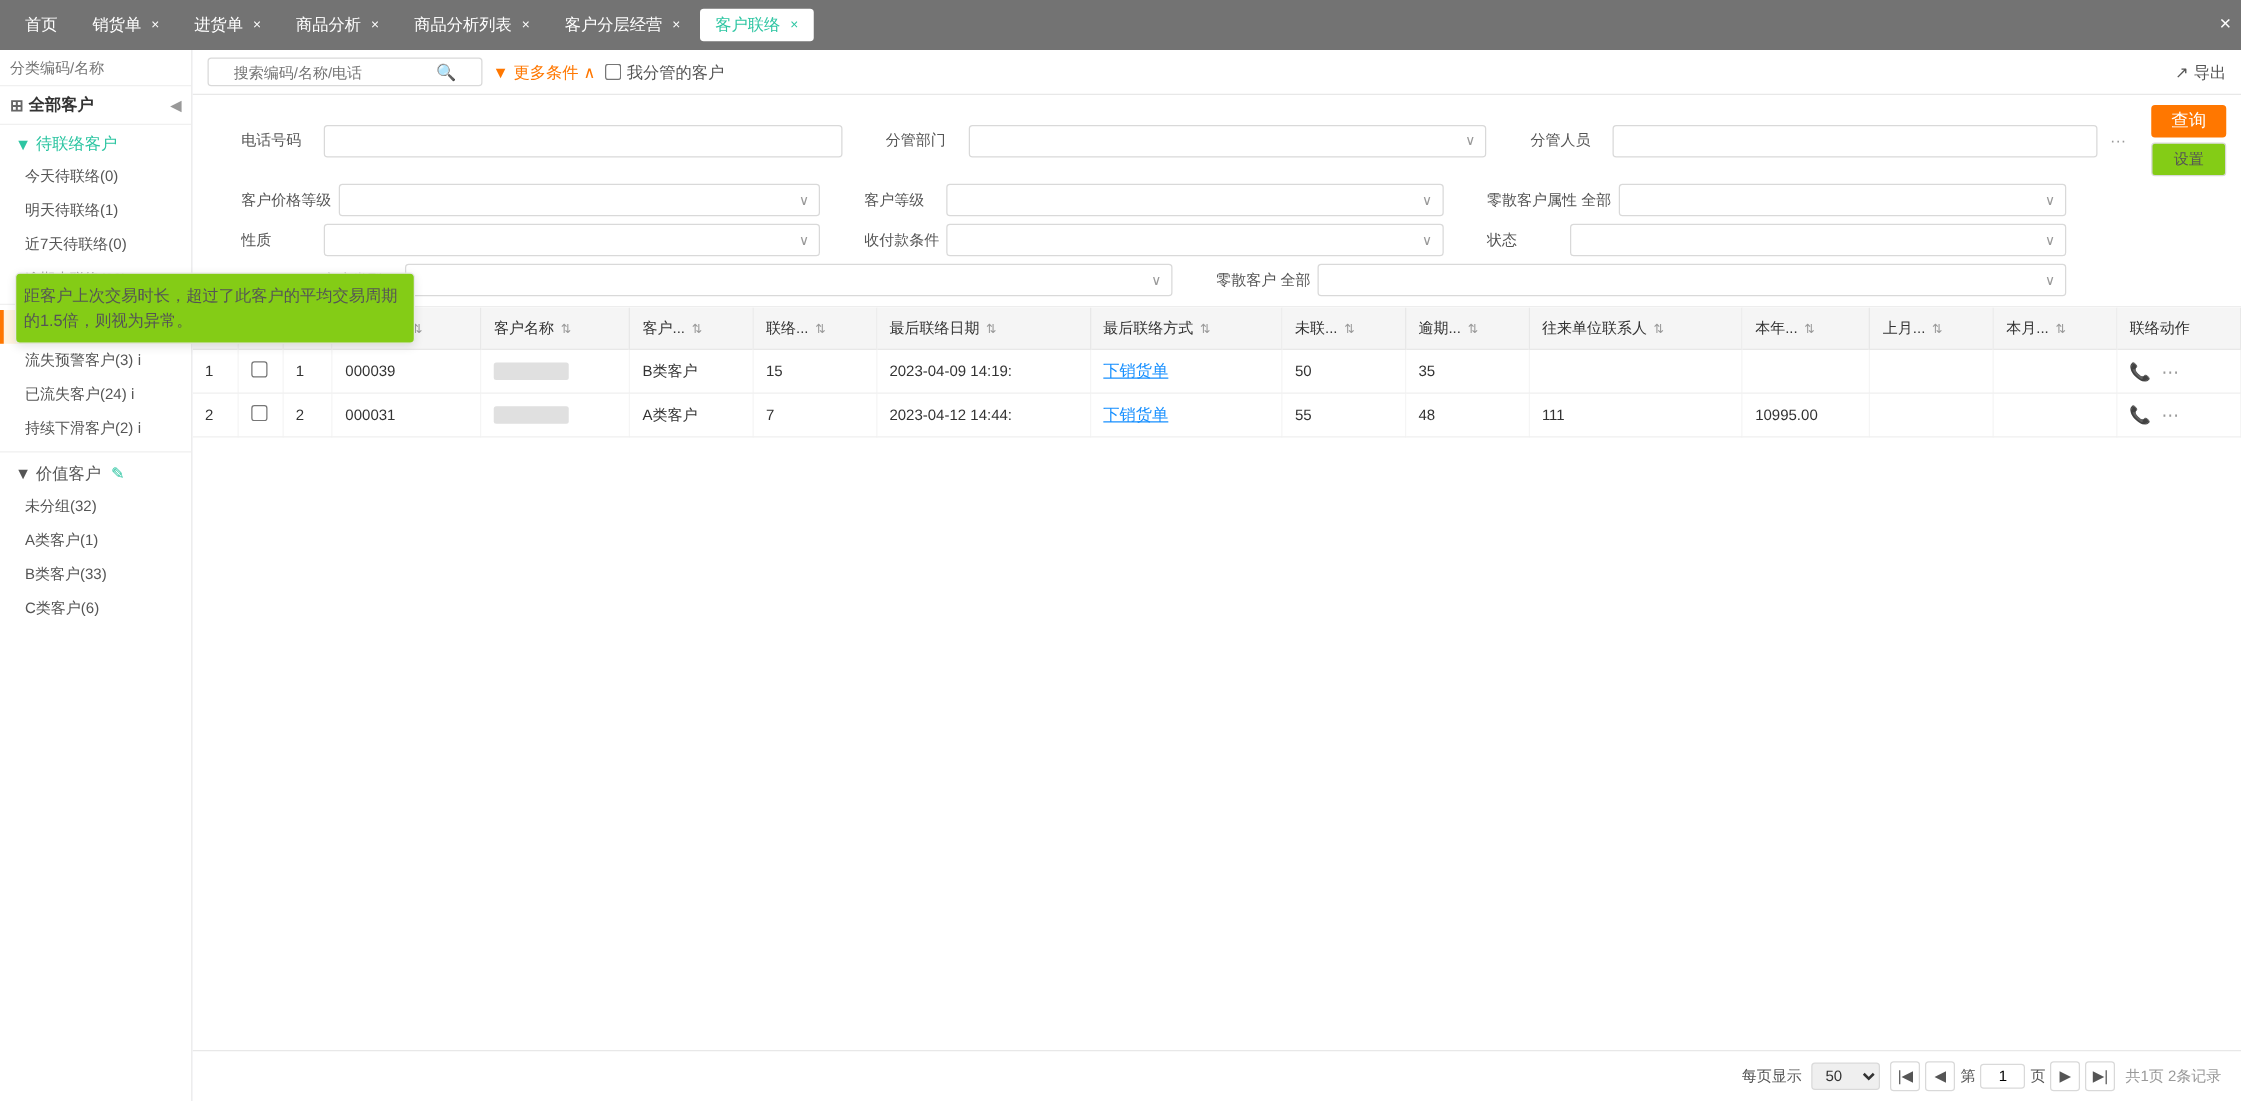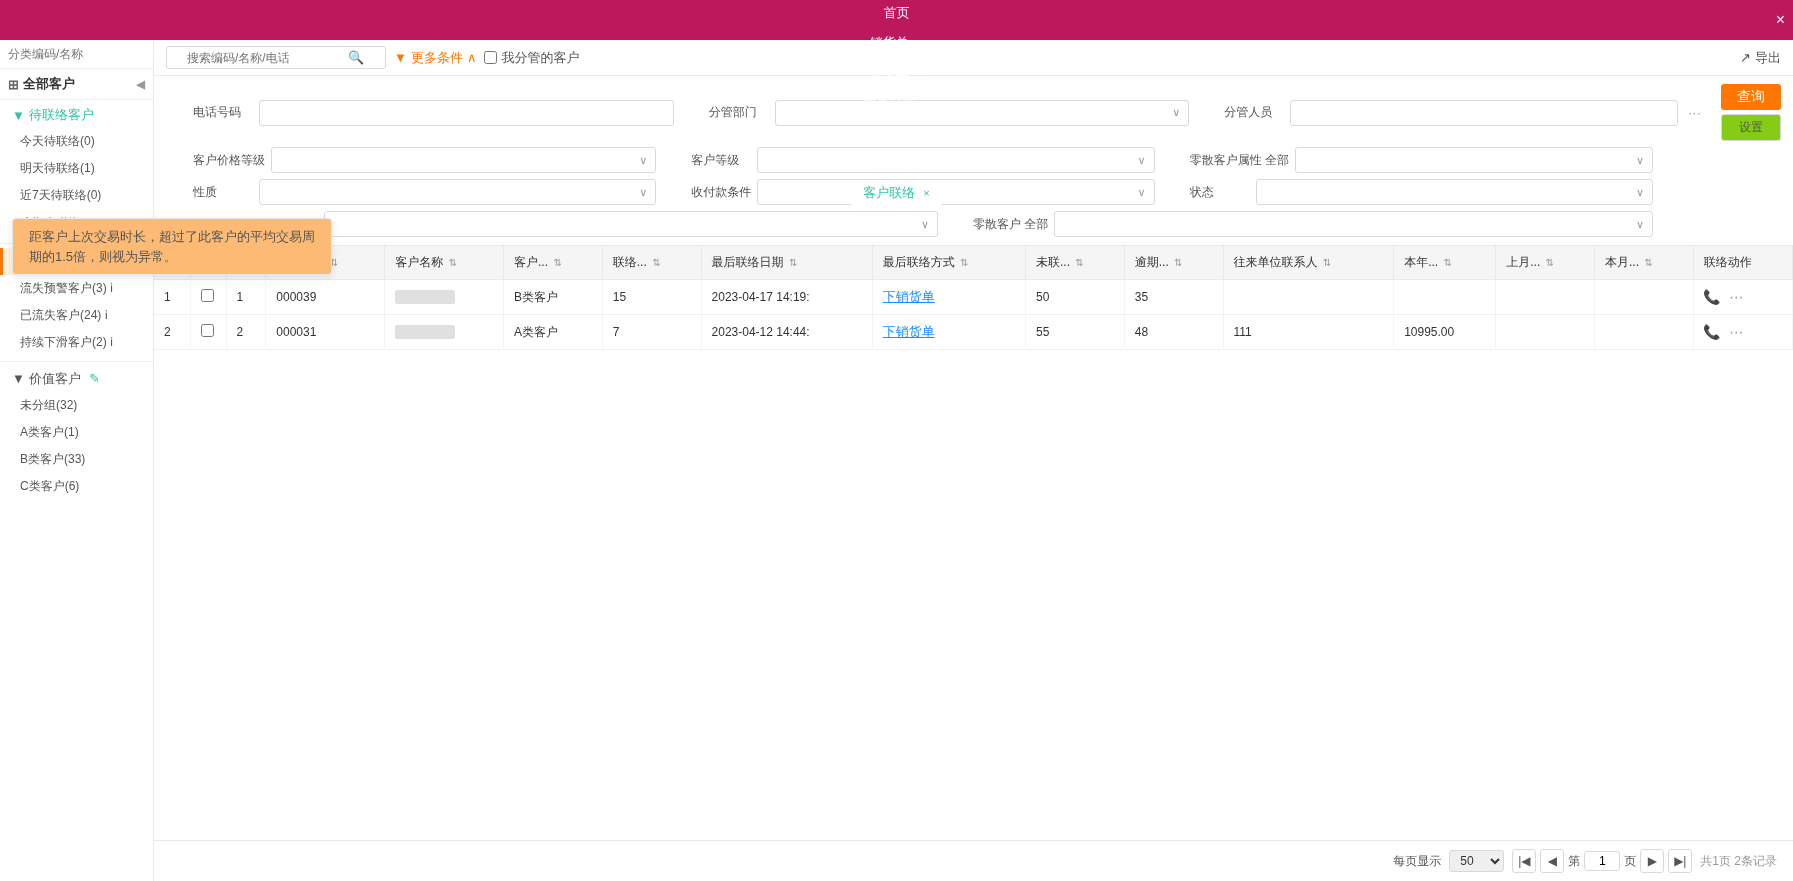--- a/index.html
+++ b/index.html
@@ -1,22 +1,22 @@
 <!DOCTYPE html>
 <html><head>
   <meta charset="utf-8">
   <style>
     * { box-sizing: border-box; margin: 0; padding: 0; font-family: 'Microsoft YaHei', Arial, sans-serif; font-size: 13px; }
     body { background: #f0f2f5; overflow: hidden; width: 1793px; height: 881px; }
 
     
     .top-nav {
       display: flex; align-items: center;
-      background: #be185d; height: 40px;
-      padding: 0 8px; gap: 4px; position: relative; flex-direction: column;
+      background: #737373; height: 40px;
+      padding: 0 8px; gap: 4px; position: relative;
     }
     .nav-item {
       color: #fff; padding: 4px 12px; cursor: pointer;
       border-radius: 3px; white-space: nowrap; font-size: 13px;
       display: flex; align-items: center; gap: 4px;
     }
     .nav-item.active { background: #fff; color: #2dc5a2; }
     .nav-item .close-x { font-size: 11px; color: inherit; margin-left: 4px; }
     .nav-close-btn {
       position: absolute; right: 8px; top: 50%; transform: translateY(-50%);
@@ -130,22 +130,22 @@
       padding: 4px 16px; font-size: 14px; cursor: pointer;
     }
     .btn-settings {
       background: #84cc16; color: #555; border: 1px solid #d9d9d9;
       border-radius: 3px; padding: 4px 16px; font-size: 12px; cursor: pointer;
     }
 
     
     .tooltip-box {
       position: absolute; top: 218px; left: 12px;
-      background: #fdba74; border: 1px solid #e8e8e8;
-      border-radius: 4px; padding: 8px 16px;
+      background: #84cc16; border: 1px solid #e8e8e8;
+      border-radius: 4px; padding: 8px 6px;
       font-size: 12px; color: #555; z-index: 100;
       box-shadow: 0 2px 8px rgba(0,0,0,0.1);
       max-width: 320px; line-height: 1.5;
     }
 
     
     .table-area {
       flex: 1; overflow: auto; background: #fff; margin: 0;
     }
     .data-table {
@@ -466,21 +466,21 @@
             </td>
             <td>1</td>
             <td>000039</td>
             <td>
               <div class="customer-name-cell">
                 <span class="name-blur"></span>
               </div>
             </td>
             <td>B类客户</td>
             <td>15</td>
-            <td>2023-04-17 14:19:</td>
+            <td>2023-04-09 14:19:</td>
             <td>
               <span class="col-link">下销货单</span>
             </td>
             <td>50</td>
             <td>35</td>
             <td></td>
             <td></td>
             <td></td>
             <td></td>
             <td>

